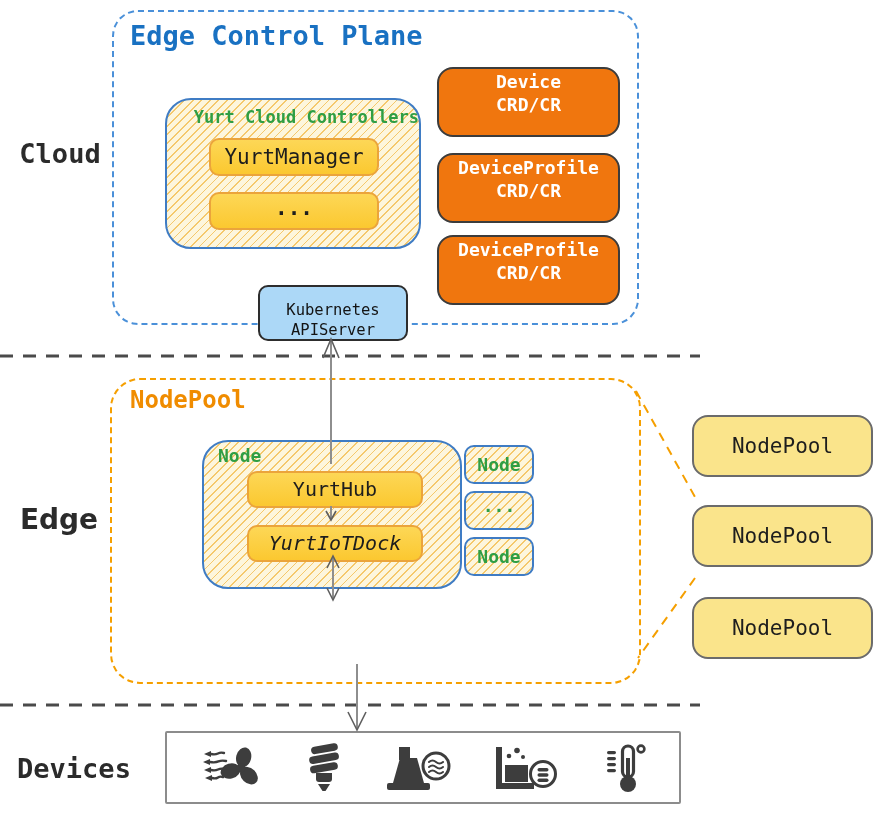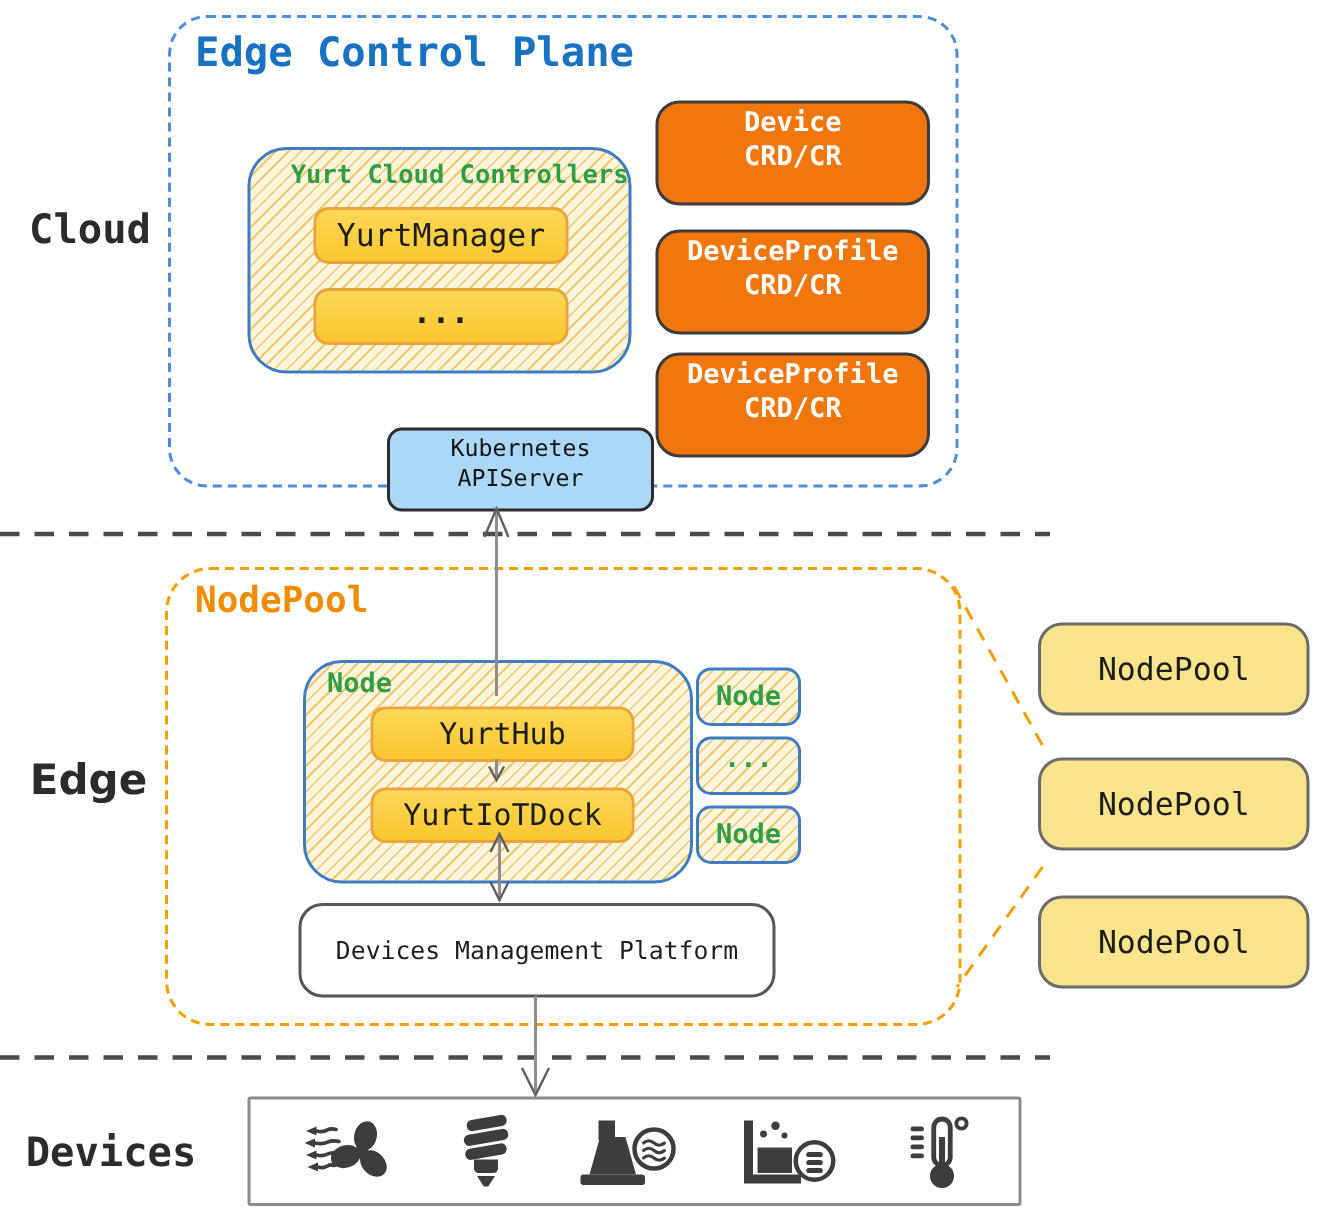--- a/index.html
+++ b/index.html
@@ -29,37 +29,37 @@
   .ctl-btn{left:42px;width:170px;height:38px;font-size:21px;line-height:34px;}
   .ctl-btn.b1{top:38px;}
   .ctl-btn.b2{top:92px;line-height:28px;font-weight:bold;}
 
   .crd{position:absolute;left:323px;width:183px;height:70px;
        background:var(--orange-fill,#f0760e);border:2px solid #3c3c3c;border-radius:16px;
        color:#fff;font-weight:bold;font-size:18px;text-align:center;line-height:23px;
        padding-top:1px;box-sizing:border-box;}
   .crd.c1{top:55px}.crd.c2{top:141px}.crd.c3{top:223px}
 
-  .apiserver{position:absolute;left:144px;top:273px;width:178px;height:56px;
+  .apiserver{position:absolute;left:144px;top:273px;width:150px;height:56px;
              background:var(--light-blue,#acd8f7);border:2px solid #2d2d2d;border-radius:10px;
-             text-align:center;font-size:15.5px;line-height:20px;padding-top:2px;
+             text-align:center;font-size:15.5px;line-height:20px;padding-top:13px;
              box-sizing:border-box;color:#141414;}
 
   
   .nodepool-box{position:absolute;left:110px;top:378px;width:527px;height:302px;
                 border:2.5px dashed var(--orange-dash,#f59f00);border-radius:30px;}
   .nodepool-title{position:absolute;left:18px;top:6px;font-size:24px;font-weight:bold;
                   color:var(--orange-title,#f08c00);white-space:nowrap;}
   .node-box{position:absolute;left:90px;top:60px;width:256px;height:145px;
             border:2px solid var(--blue-box-border,#3f7cc4);border-radius:26px;}
   .node-title{position:absolute;left:14px;top:3px;font-size:18px;font-weight:bold;
               color:var(--green,#2f9e44);}
   .node-btn{left:43px;width:176px;height:37px;font-size:20px;line-height:33px;}
   .node-btn.b1{top:29px;}
-  .node-btn.b2{top:83px;}
+  .node-btn.b2{top:83px;font-style:italic;}
   .mini-node{position:absolute;left:352px;width:70px;height:39px;
              border:2px solid var(--blue-box-border,#3f7cc4);border-radius:10px;
              text-align:center;font-size:18px;font-weight:bold;color:var(--green,#2f9e44);
              line-height:35px;box-sizing:border-box;}
   .mini-node.m1{top:65px}.mini-node.m2{top:111px;line-height:26px}.mini-node.m3{top:157px}
   .dmp{position:absolute;left:87px;top:222px;width:318px;height:63px;background:#fff;
        border:2px solid #565656;border-radius:16px;text-align:center;font-size:16.5px;
        line-height:59px;color:#1d1d1d;box-sizing:border-box;white-space:nowrap;}
 
   
@@ -129,21 +129,20 @@
     <div class="node-box hatch">
       <div class="node-title">Node</div>
       <div class="gold-btn node-btn b1">YurtHub</div>
       <div class="gold-btn node-btn b2">YurtIoTDock</div>
     </div>
 
     <div class="mini-node hatch m1">Node</div>
     <div class="mini-node hatch m2">...</div>
     <div class="mini-node hatch m3">Node</div>
 
-    <div class="dmp">Devices Management Platform</div>
   </div>
 
   <div class="np-item n1">NodePool</div>
   <div class="np-item n2">NodePool</div>
   <div class="np-item n3">NodePool</div>
 
   <div class="devices-box">
     <span class="dev-icon">
       <svg width="66" height="48" viewBox="0 0 66 48">
         <g class="ic">

